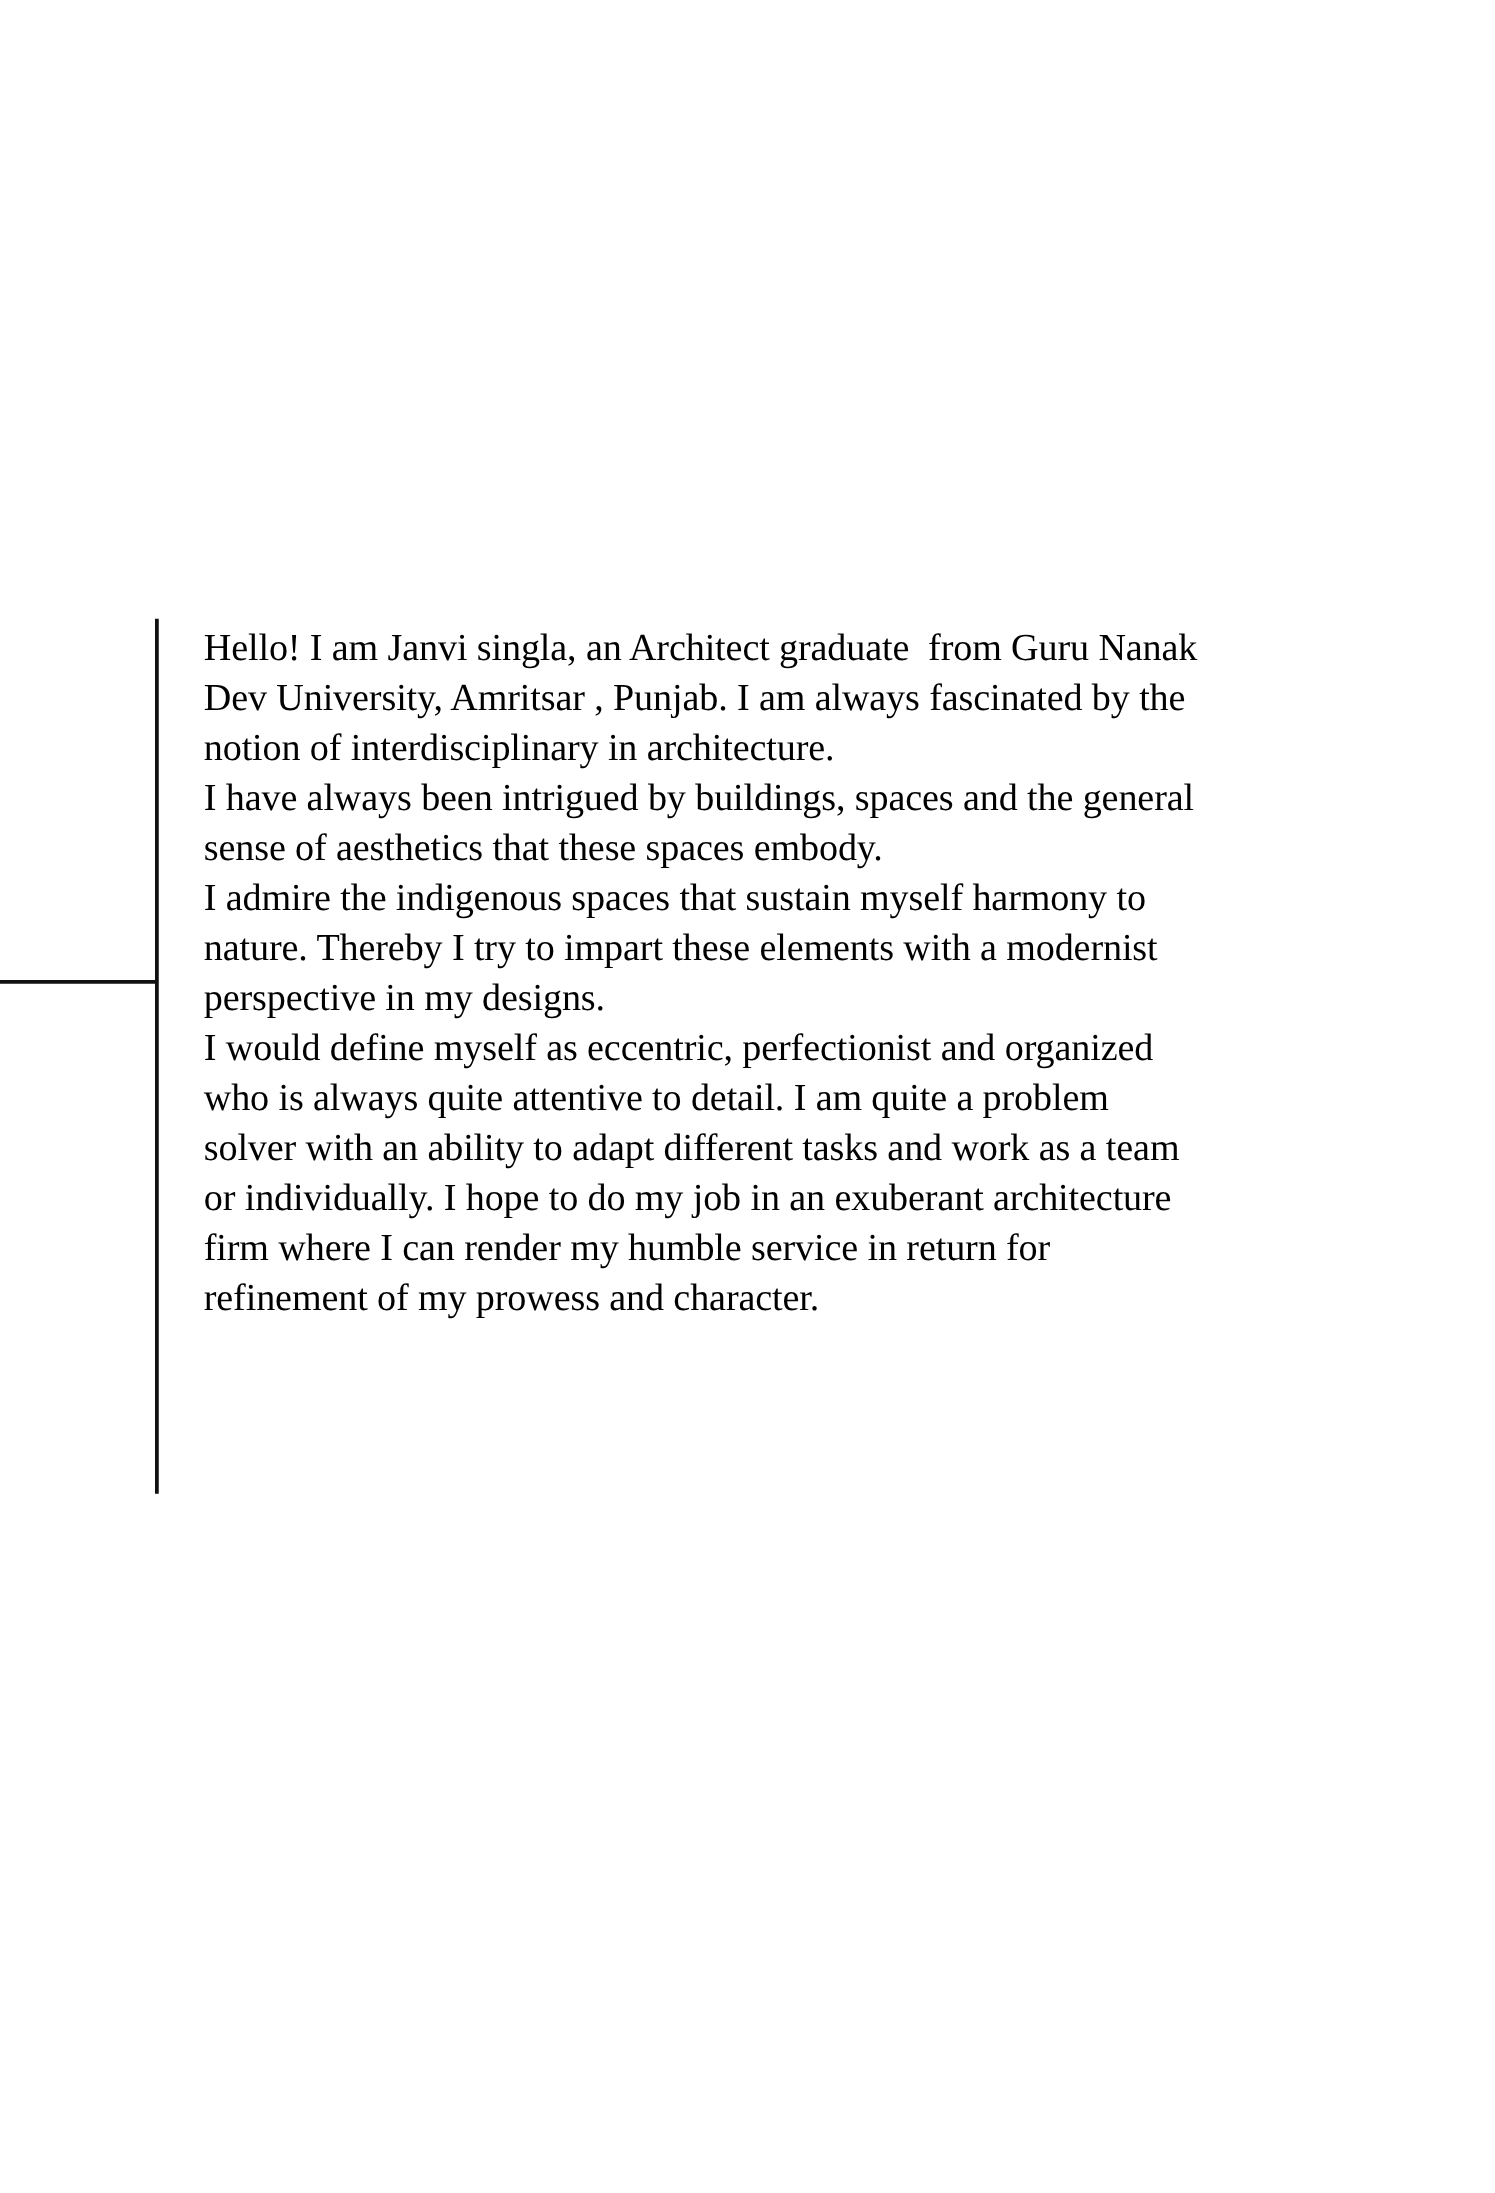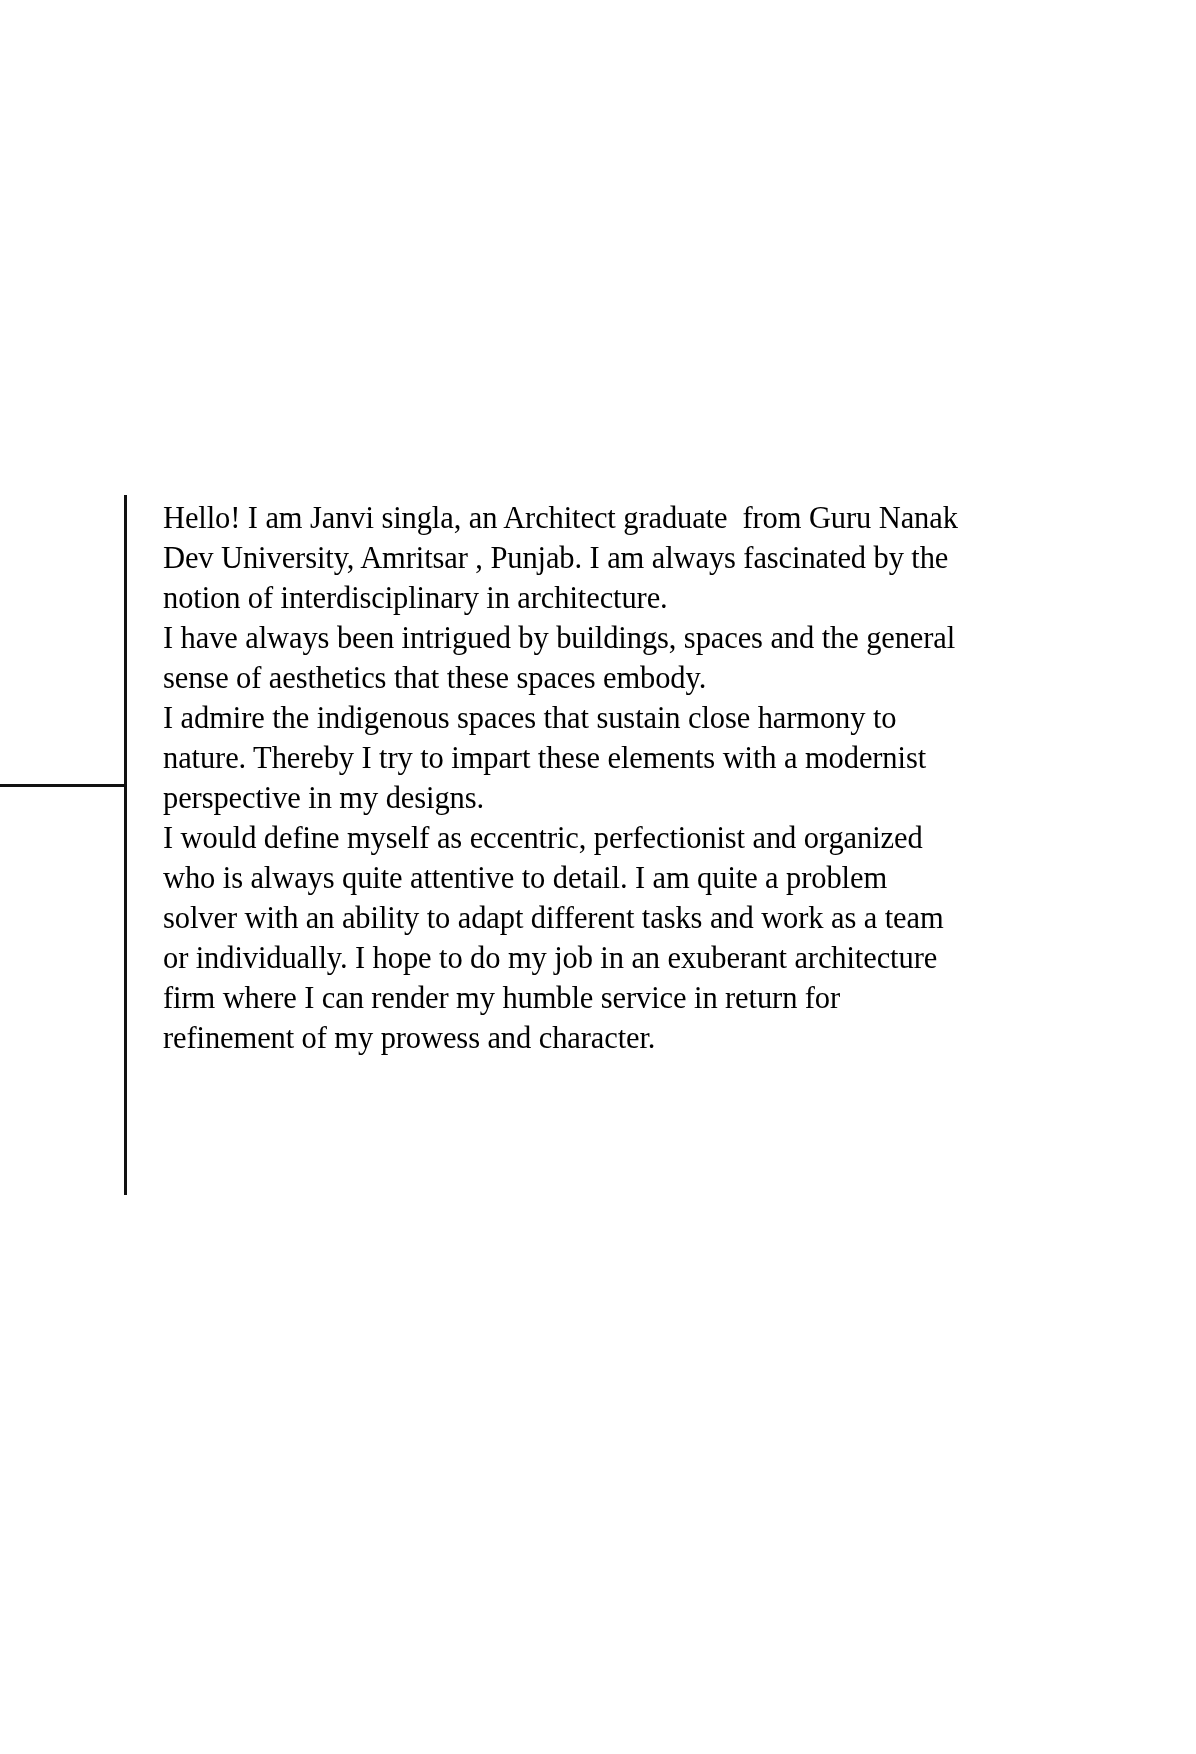--- a/index.html
+++ b/index.html
@@ -73,18 +73,18 @@
   <div class="rule-vertical"></div>
 
   <div class="rule-horizontal"></div>
 
   <div class="text-block">
 
     <p class="para">Hello! I am Janvi singla, an Architect graduate  from Guru Nanak Dev University, Amritsar , Punjab. I am always fascinated by the notion of interdisciplinary in architecture.</p>
 
     <p class="para tight">I have always been intrigued by buildings, spaces and the general sense of aesthetics that these spaces embody.</p>
 
-    <p class="para tight">I admire the indigenous spaces that sustain close harmony to nature. Thereby I try to impart these elements with a modernist perspective in my designs.</p>
+    <p class="para tight">I admire the indigenous spaces that sustain myself harmony to nature. Thereby I try to impart these elements with a modernist perspective in my designs.</p>
 
     <p class="para">I would define myself as eccentric, perfectionist and organized who is always quite attentive to detail. I am quite a problem solver with an ability to adapt different tasks and work as a team or individually. I hope to do my job in an exuberant architecture firm where I can render my humble service in return for refinement of my prowess and character.</p>
 
   </div>
 </div>
 
 </body></html>

